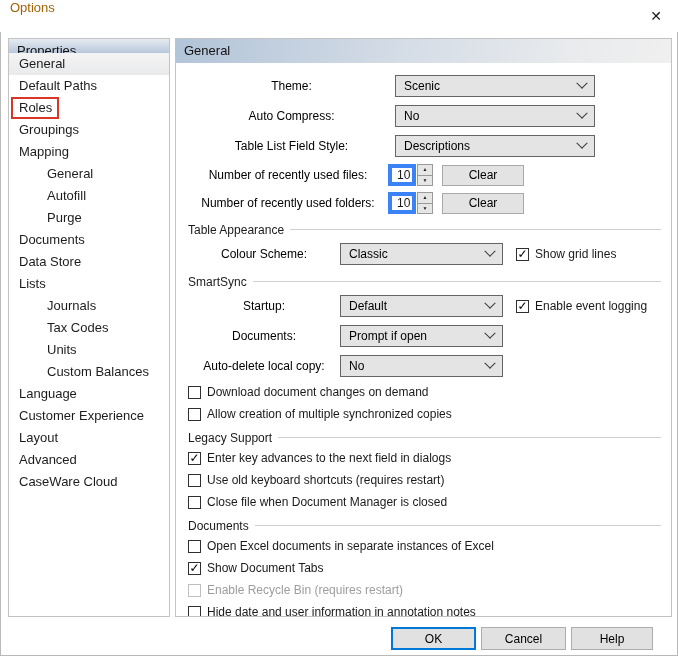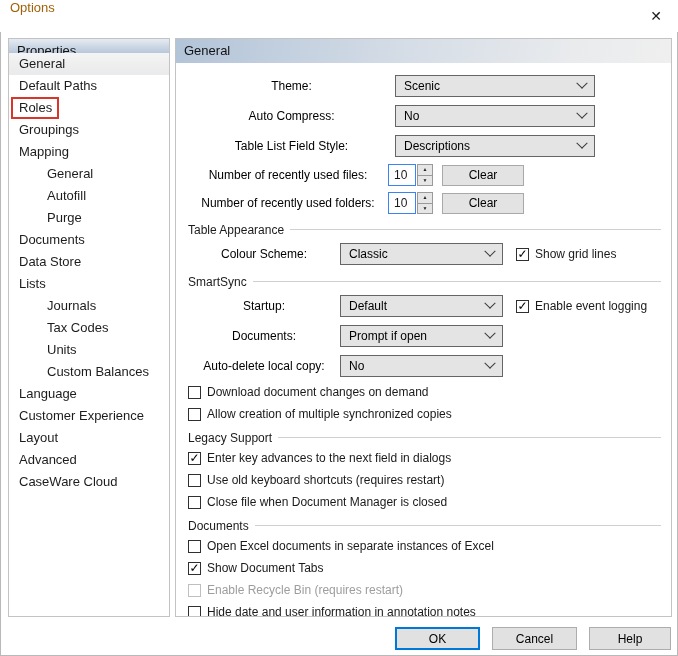--- a/index.html
+++ b/index.html
@@ -52,31 +52,31 @@
     transform:rotate(45deg) translate(-2px,-2px); }
   
   .cb-wrap { display:flex; align-items:center; font-size:12px; color:#1a1a1a; }
   .cb-box { width:13px; height:13px; background:#fff; border:1px solid #2f2f2f;
     display:inline-flex; align-items:center; justify-content:center;
     margin-right:6px; flex:none; font-size:12px; line-height:1; color:#000; }
   .cb-wrap.disabled { color:#9d9d9d; }
   .cb-wrap.disabled .cb-box { border-color:#bfbfbf; }
   .cb-after { margin-left:13px; }
   
-  .spin-edit { width:28px; height:22px; background:#fff; border:1px solid #3b82f6;
+  .spin-edit { width:28px; height:22px; background:#fff; border:4px solid #3b82f6;
     font-size:12px; display:flex; align-items:center; padding-left:5px; }
   .spin-btns { display:flex; flex-direction:column; width:16px; height:22px; margin-left:1px; }
   .spin-btn { flex:1; background:#e6e6e6; border:1px solid #9a9a9a; font-size:5px;
     display:flex; align-items:center; justify-content:center; color:#222; line-height:1; }
   .spin-btn + .spin-btn { border-top:none; }
   .clear-btn { margin-left:9px; width:82px; height:21px; background:#e3e3e3;
     border:1px solid #a9a9a9; font-size:12px; color:#000;
     display:flex; align-items:center; justify-content:center; cursor:default; }
   
-  .footer { position:absolute; right:7px; bottom:6px; display:flex; gap:12px;justify-content:center; }
+  .footer { position:absolute; right:25px; bottom:6px; display:flex; gap:5px;justify-content:center; }
   .btn { height:23px; background:#e1e1e1; border:1px solid #adadad; font-size:12px; color:#000;
     display:flex; align-items:center; justify-content:center; cursor:default; }
   .btn-ok { width:85px; border:2px solid #0078d7; }
   .btn-cancel { width:85px; }
   .btn-help { width:82px; }
 </style>
 </head>
 <body>
 
 <div class="titlebar">

